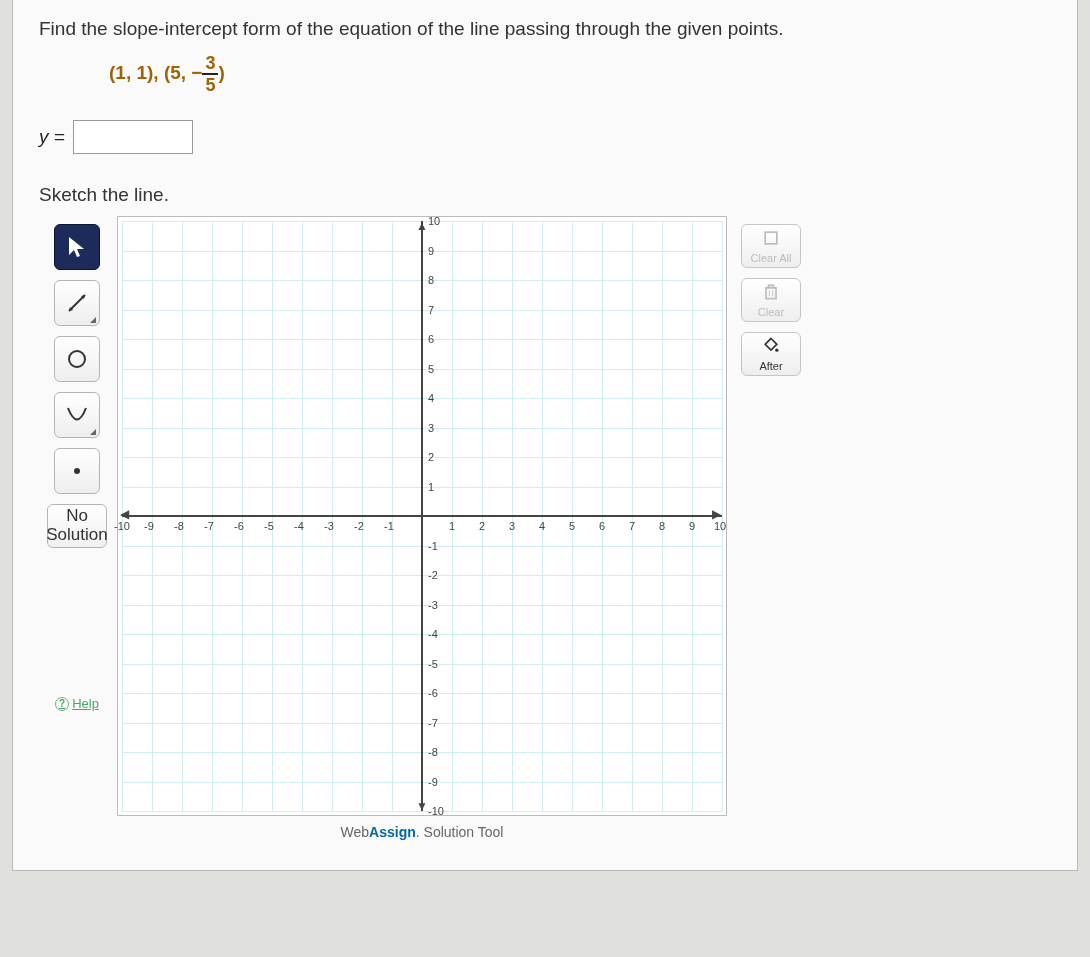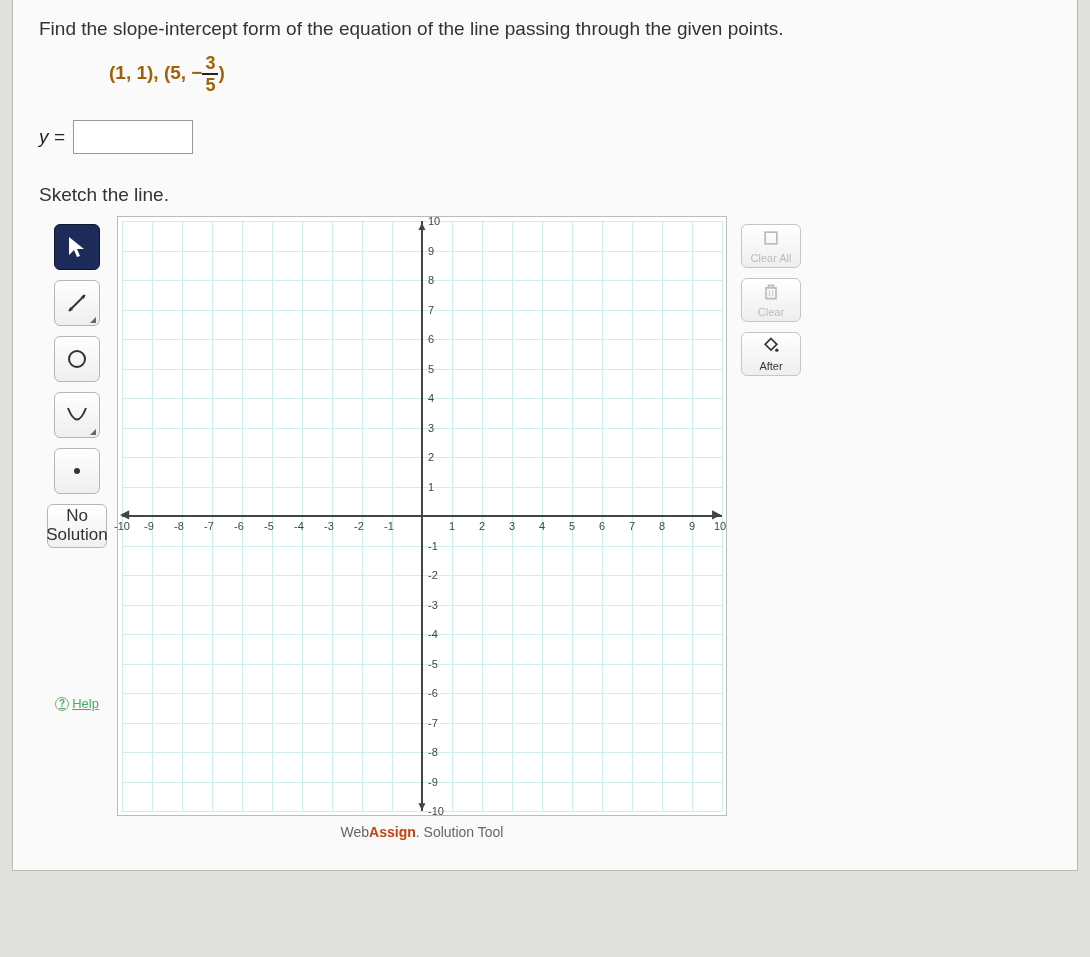--- a/index.html
+++ b/index.html
@@ -99,21 +99,21 @@
   }
   .layers-body {
     border:1px solid #c5c5c5;
     border-top:none;
     background:#f3f3f3;
     padding:12px 14px;
     font-size:14px; color:#444;
     line-height:1.5;
   }
   .footer-brand { text-align:center; font-size:14px; color:#666; margin-top:8px;}
-  .footer-brand b { color:#c2410c;}
+  .footer-brand b { color:#0369a1;}
   .tool .corner { position:absolute; bottom:2px; right:3px; width:0; height:0; border-left:6px solid transparent; border-bottom:6px solid #666;}
 </style>
 </head>
 <body>
 
 <div class="problem-wrap">
 
   <p class="prompt">Find the slope-intercept form of the equation of the line passing through the given points.</p>
 
   <p class="points">

